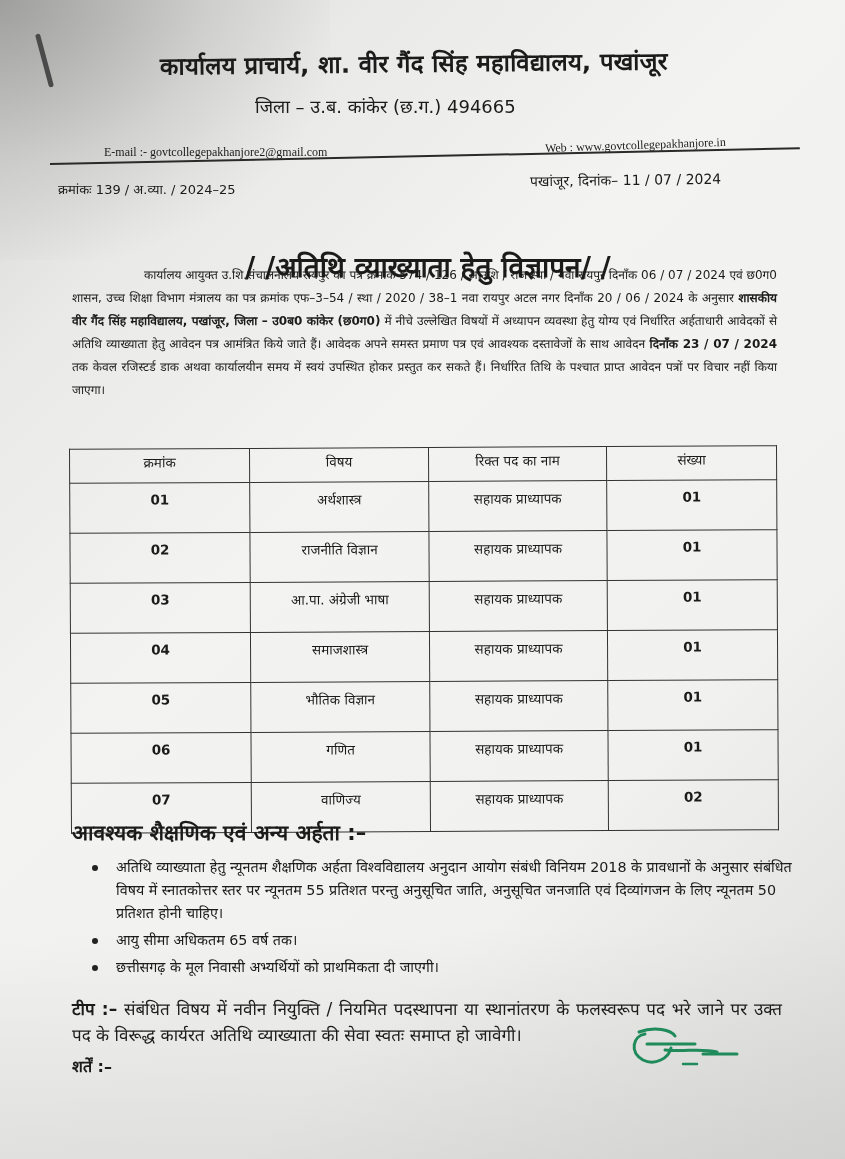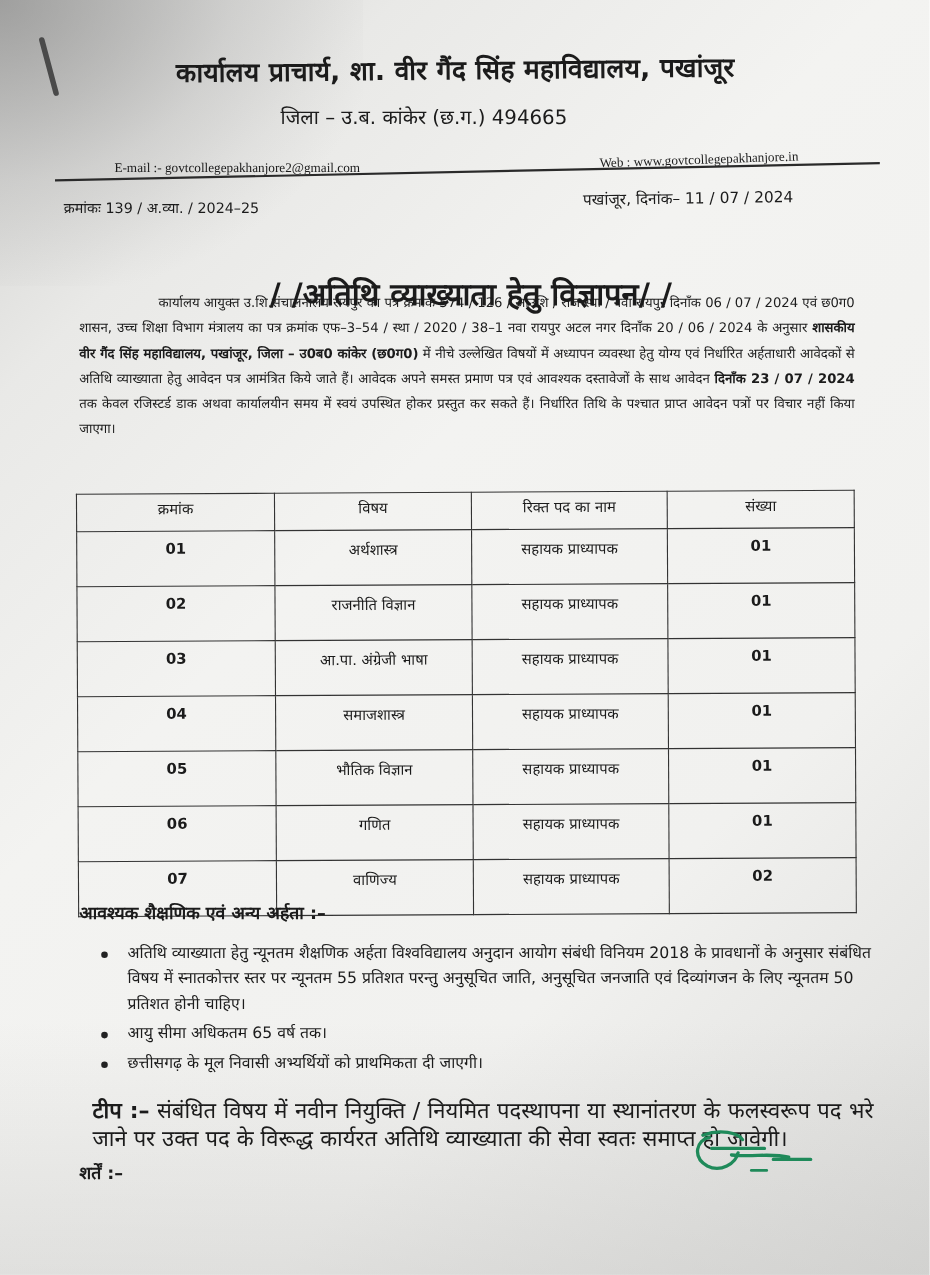--- a/index.html
+++ b/index.html
@@ -57,32 +57,32 @@
     table.vacancy th, table.vacancy td {
       border: 1.3px solid #333; height: 40px; vertical-align: top; padding-top: 8px;
     }
     table.vacancy th { font-weight: normal; height: 28px; padding-top: 4px; }
     table.vacancy td.c1 { width: 177px; text-align: center; }
     table.vacancy td.c2 { width: 176px; text-align: center; border-radius: 11px; }
     table.vacancy td.c3 { width: 175px; text-align: center; }
     table.vacancy td.c4 { text-align: center; font-weight: bold; }
     table.vacancy td.c1 { font-weight: bold; }
     .qual-heading {
-      position: absolute; left: 72px; top: 818px; font-size: 16px; font-weight: bold;
+      position: absolute; left: 72px; top: 818px; font-size: 21px; font-weight: bold;
     }
     .qual-list {
       position: absolute; left: 92px; top: 856px; width: 705px; font-size: 14.3px; line-height: 23px;
       margin: 0; padding: 0; list-style: none;
     }
     .qual-list li { position: relative; padding-left: 24px; margin-bottom: 4px; }
     .qual-list li .bullet {
       position: absolute; left: 0; top: 9px; width: 6px; height: 6px; background: #222; border-radius: 50%;
     }
     .note {
-      position: absolute; left: 84px; top: 996px; width: 710px; font-size: 20px; line-height: 26px;
+      position: absolute; left: 72px; top: 996px; width: 710px; font-size: 17px; line-height: 26px;
       text-align: justify;
     }
     .note b { font-weight: bold; }
     .conditions { position: absolute; left: 72px; top: 1055px; font-size: 16px; font-weight: bold; text-align: center; }
     .signature { position: absolute; left: 625px; top: 1022px; width: 130px; height: 50px; }
   </style>
 </head>
 <body>
 
 <div class="shade-tl"></div>

